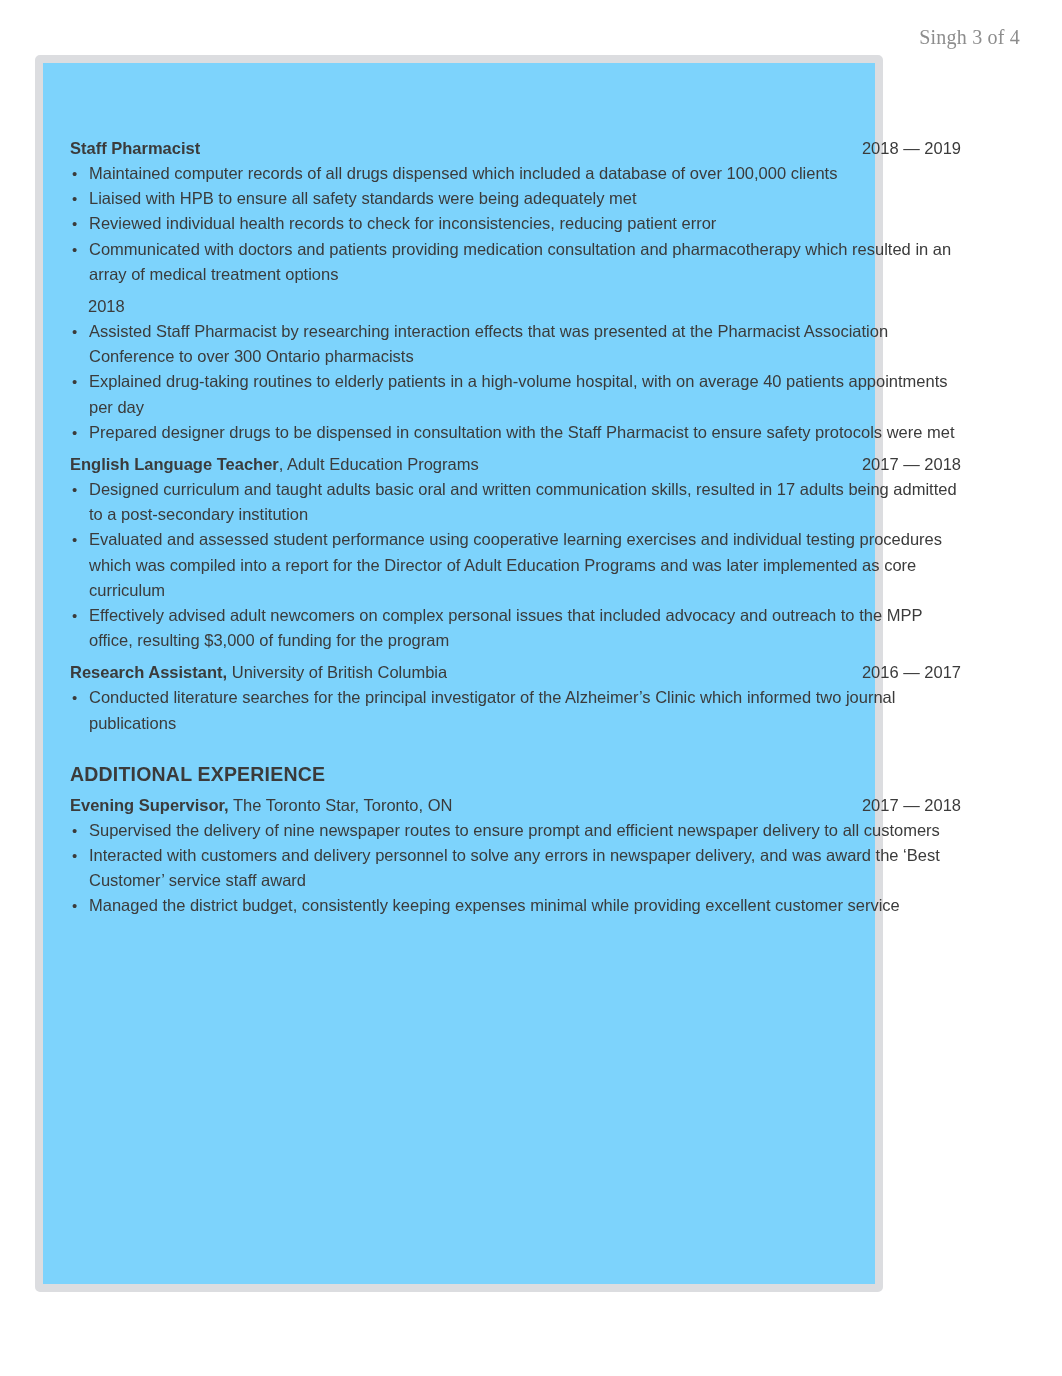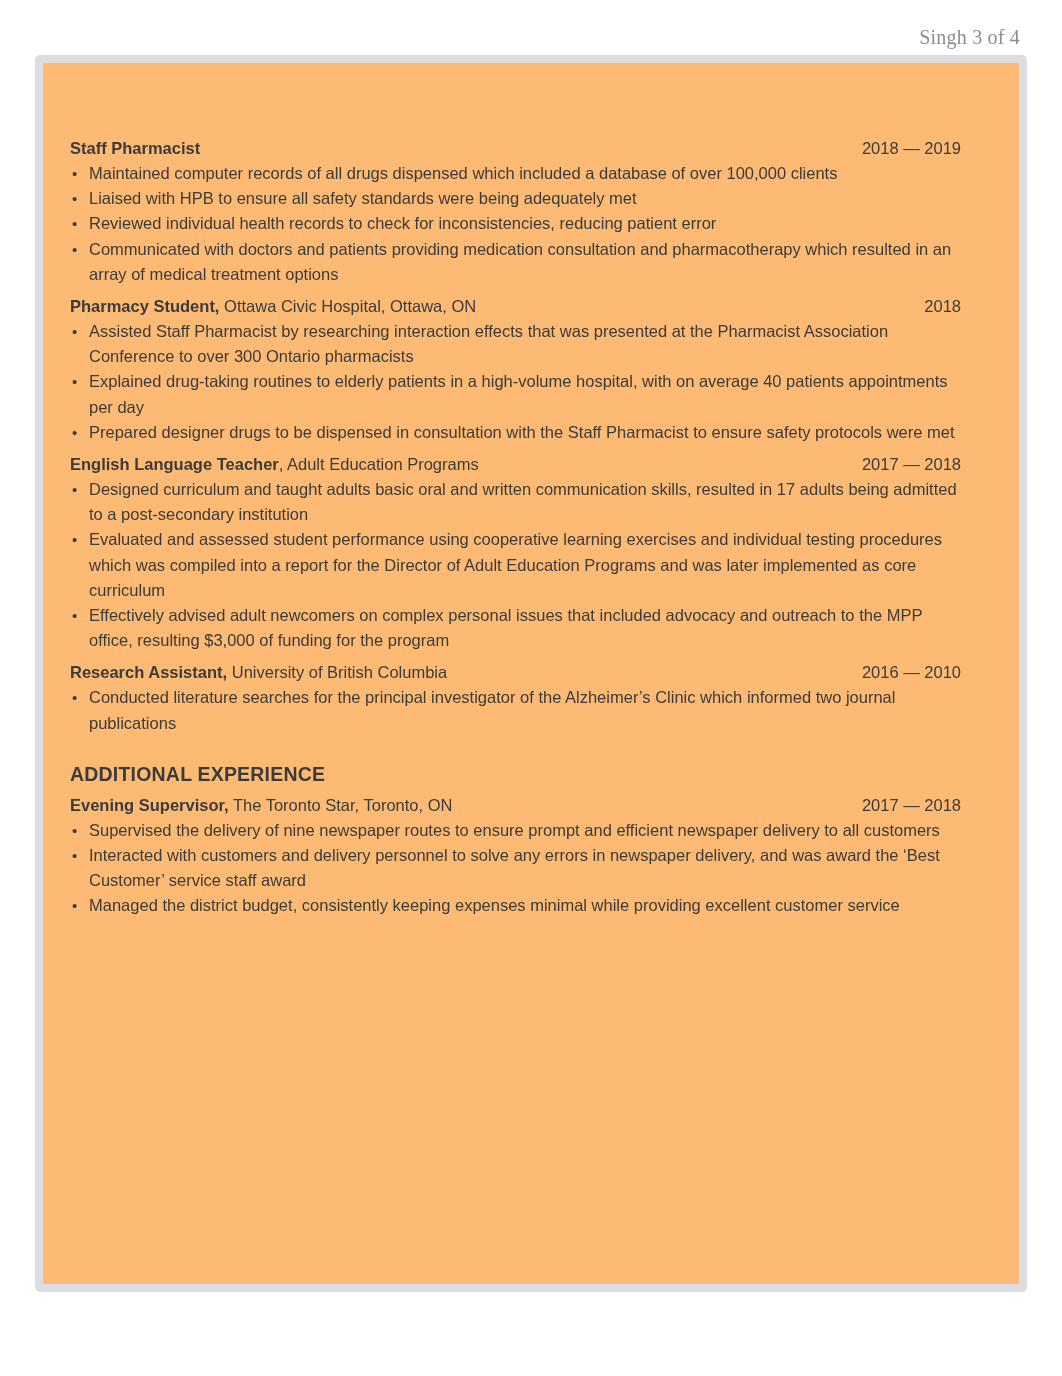--- a/index.html
+++ b/index.html
@@ -32,24 +32,24 @@
     font-size: 20px;
     color: #8d8d8d;
     letter-spacing: 0.2px;
   }
 
   
   .page {
     position: absolute;
     left: 35px;
     top: 55px;
-    width: 992px;
+    width: 848px;
     height: 1237px;
     box-sizing: border-box;
-    background: #fdba74;
+    background: #7dd3fc;
     border: 8px solid #dcdde0;
     border-radius: 5px;
   }
 
   .page-inner {
     position: absolute;
     left: 27px;
     top: 73px;
     width: 891px;
   }
@@ -141,21 +141,20 @@
           <ul class="bullets">
             <li>Maintained computer records of all drugs dispensed which included a database of over 100,000 clients</li>
             <li>Liaised with HPB to ensure all safety standards were being adequately met</li>
             <li>Reviewed individual health records to check for inconsistencies, reducing patient error</li>
             <li>Communicated with doctors and patients providing medication consultation and pharmacotherapy which resulted in an array of medical treatment options</li>
           </ul>
         </div>
 
         <div class="entry">
           <div class="entry-head">
-            <span class="head-left"><span class="title">Pharmacy Student,</span><span class="org"> Ottawa Civic Hospital, Ottawa, ON</span></span>
             <span class="dates">2018</span>
           </div>
           <ul class="bullets">
             <li>Assisted Staff Pharmacist by researching interaction effects that was presented at the Pharmacist Association Conference to over 300 Ontario pharmacists</li>
             <li>Explained drug-taking routines to elderly patients in a high-volume hospital, with on average 40 patients appointments per day</li>
             <li>Prepared designer drugs to be dispensed in consultation with the Staff Pharmacist to ensure safety protocols were met</li>
           </ul>
         </div>
 
         <div class="entry">
@@ -166,21 +165,21 @@
           <ul class="bullets">
             <li>Designed curriculum and taught adults basic oral and written communication skills, resulted in 17 adults being admitted to a post-secondary institution</li>
             <li>Evaluated and assessed student performance using cooperative learning exercises and individual testing procedures which was compiled into a report for the Director of Adult Education Programs and was later implemented as core curriculum</li>
             <li>Effectively advised adult newcomers on complex personal issues that included advocacy and outreach to the MPP office, resulting $3,000 of funding for the program</li>
           </ul>
         </div>
 
         <div class="entry">
           <div class="entry-head">
             <span class="head-left"><span class="title">Research Assistant,</span><span class="org"> University of British Columbia</span></span>
-            <span class="dates">2016 — 2010</span>
+            <span class="dates">2016 — 2017</span>
           </div>
           <ul class="bullets">
             <li>Conducted literature searches for the principal investigator of the Alzheimer’s Clinic which informed two journal publications</li>
           </ul>
         </div>
 
       </div>
 
       <div class="section-heading">ADDITIONAL EXPERIENCE</div>
 

